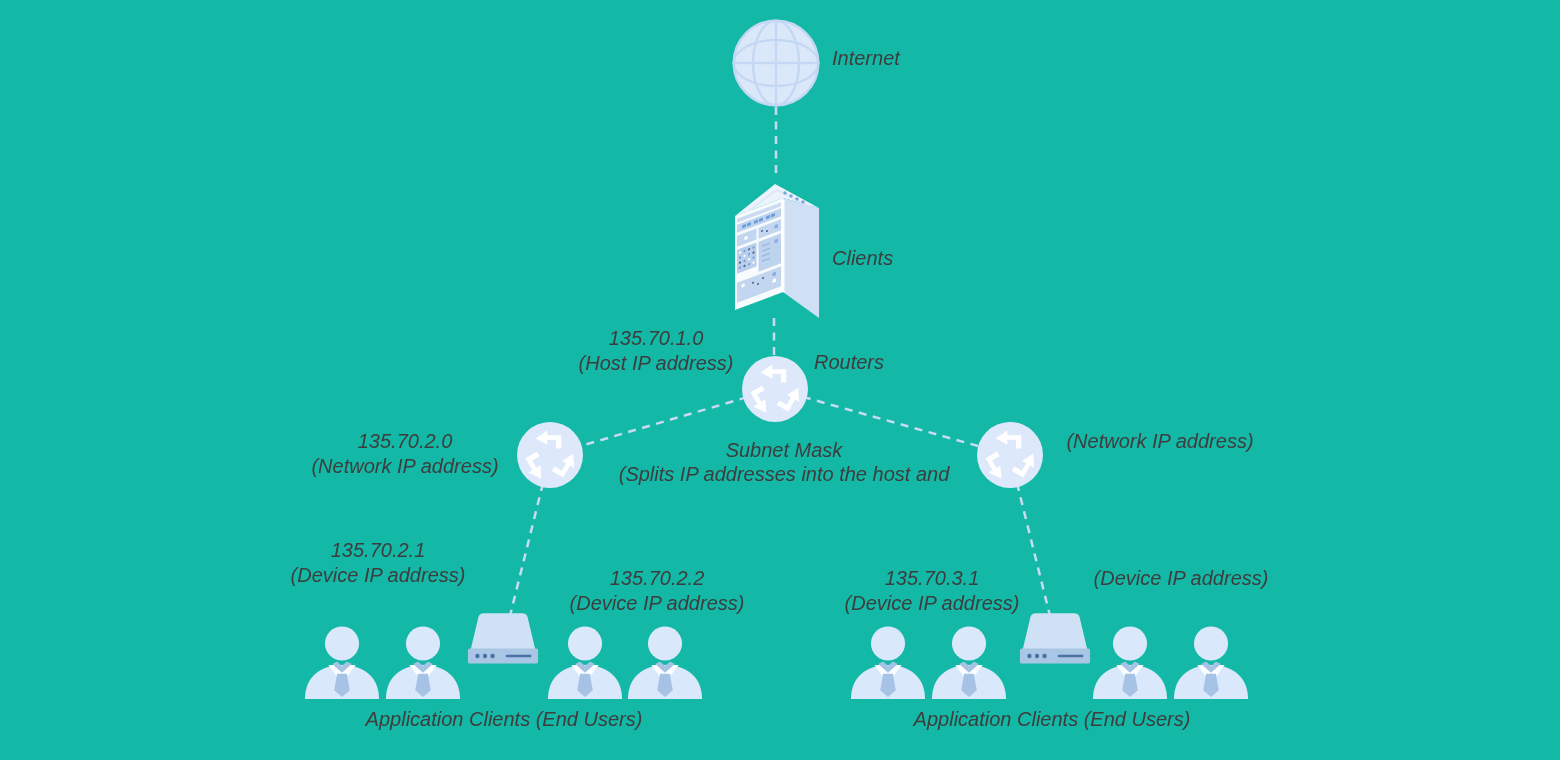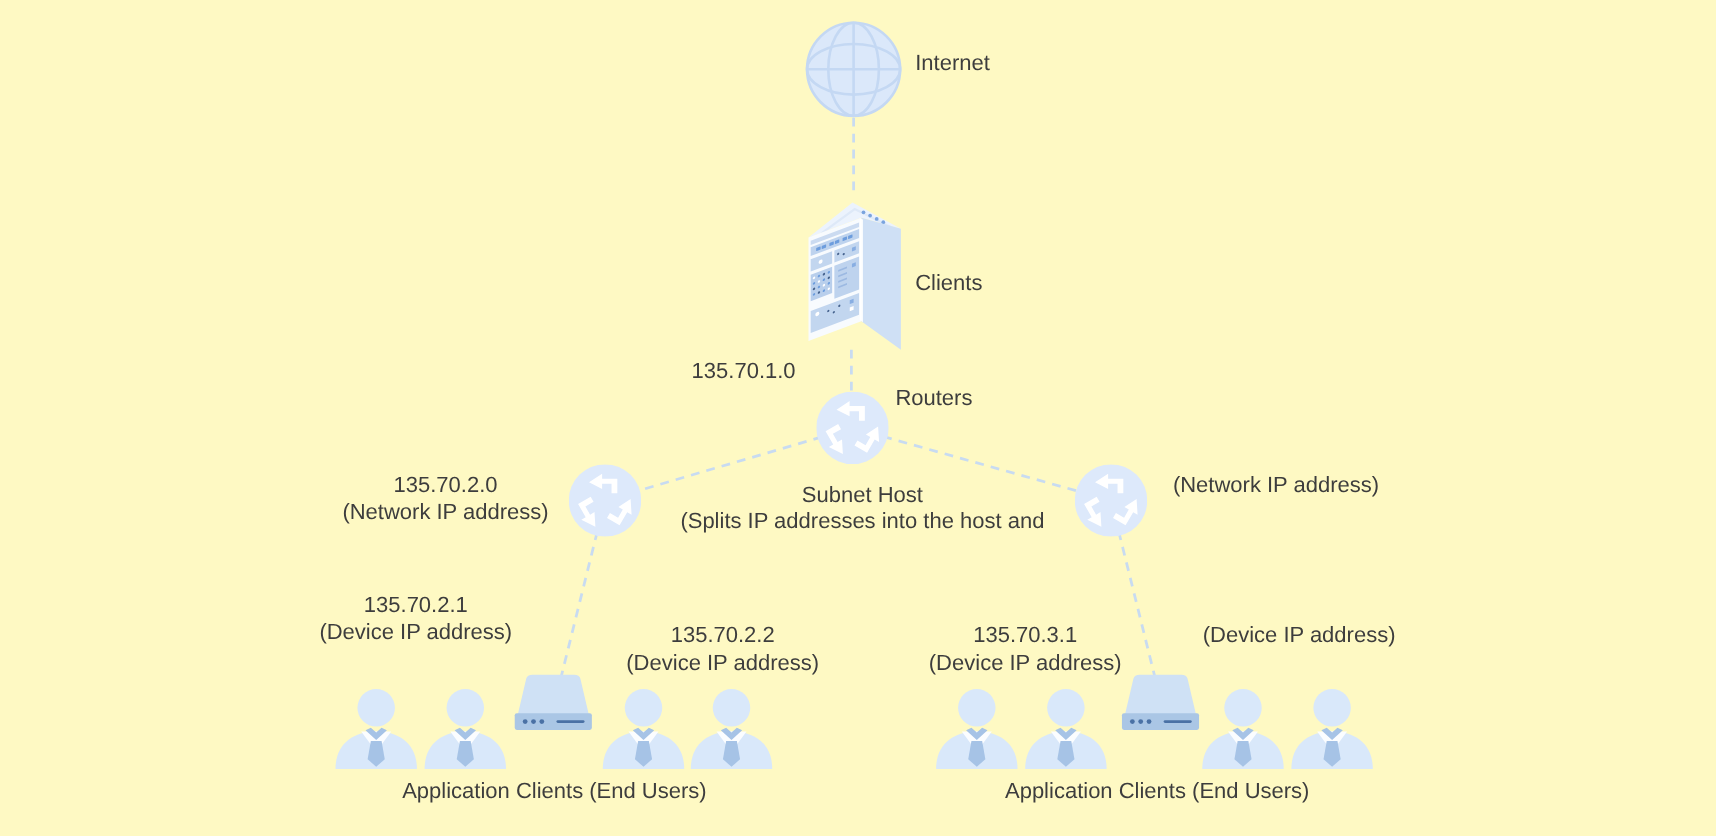--- a/index.html
+++ b/index.html
@@ -1,18 +1,19 @@
 <!DOCTYPE html>
 <html><head>
 <meta charset="utf-8">
 <style>
   html,body{margin:0;padding:0;background:#ffffff;}
   .canvas{
-    position:relative;width:1560px;height:760px;background:#fef9c3;overflow:hidden;
+    position:relative;width:1560px;height:760px;background:#14b8a6;overflow:hidden;
     font-family:"Liberation Sans",sans-serif;
+    font-style:italic;
   }
   .lbl{
     position:absolute;font-size:20px;line-height:25px;color:#3d3d3d;
     text-align:center;white-space:nowrap;
   }
   .lbl.left-align{text-align:left;}
   .lbl span{display:block;}
   .icon{position:absolute;}
   svg.connectors{position:absolute;left:0;top:0;}
 </style>
@@ -186,35 +187,36 @@
       <use href="#sym-user"></use>
     </svg>
   <svg class="icon" style="left:1173px;top:624px;width:76px;height:76px">
       <use href="#sym-user"></use>
     </svg>
 
   <div class="lbl left-align" style="left:832px;top:46px">Internet</div>
   <div class="lbl left-align" style="left:832px;top:246px">Clients</div>
   <div class="lbl left-align" style="left:814px;top:350px">Routers</div>
 
-  <div class="lbl" style="left:556px;top:326px;width:240px">
+  <div class="lbl" style="left:536px;top:326px;width:240px">
     <span>135.70.1.0</span>
+    <span>(Host IP address)</span>
   </div>
 
   <div class="lbl" style="left:283px;top:429px;width:244px">
     <span>135.70.2.0</span>
     <span>(Network IP address)</span>
   </div>
 
   <div class="lbl" style="left:1038px;top:429px;width:244px">
     <span>(Network IP address)</span>
   </div>
 
   <div class="lbl" style="left:592px;top:438px;width:384px;line-height:24px">
-    <span>Subnet Host</span>
+    <span>Subnet Mask</span>
     <span>(Splits IP addresses into the host and</span>
   </div>
 
   <div class="lbl" style="left:258px;top:538px;width:240px">
     <span>135.70.2.1</span>
     <span>(Device IP address)</span>
   </div>
   <div class="lbl" style="left:537px;top:566px;width:240px">
     <span>135.70.2.2</span>
     <span>(Device IP address)</span>

